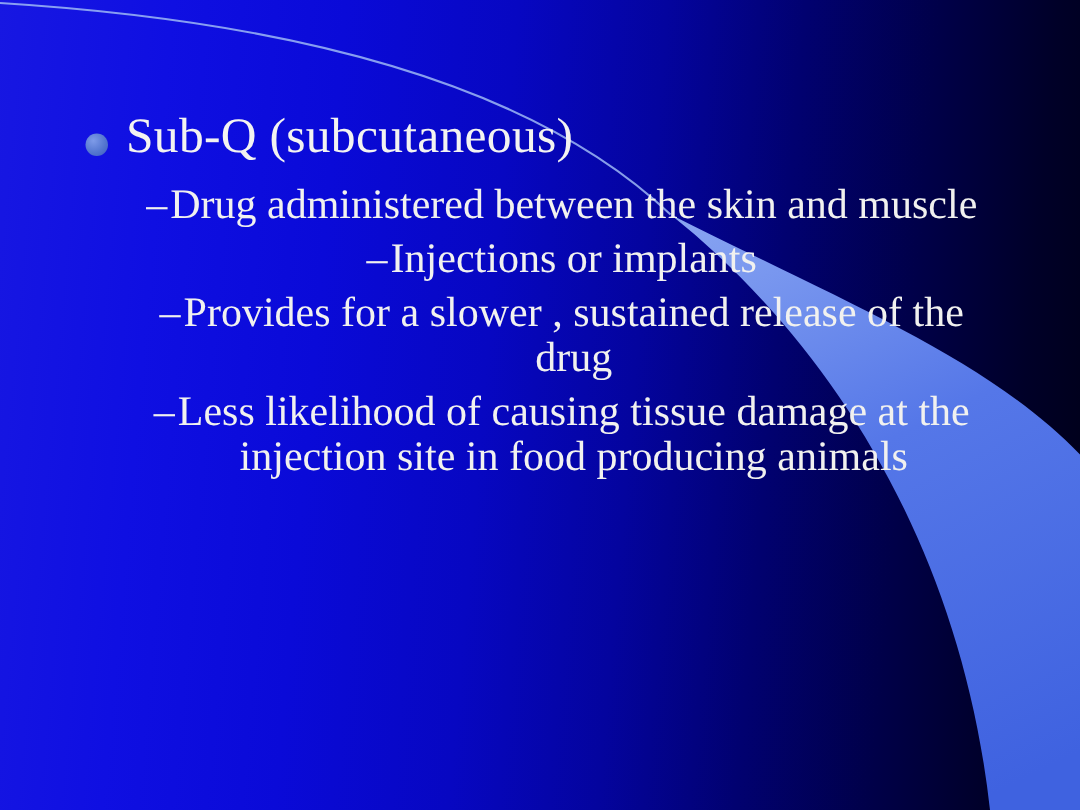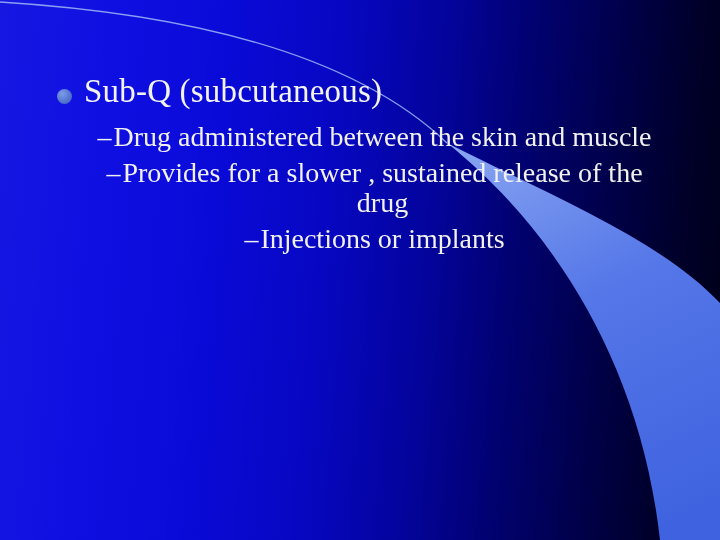--- a/index.html
+++ b/index.html
@@ -50,20 +50,23 @@
   <div class="title-row">
     <span class="title-bullet"></span>
     <span class="title-text">Sub-Q (subcutaneous)</span>
   </div>
 
   <div class="bullets">
     <div class="b">
       <span class="dash">–</span><span>Drug administered between the skin and muscle</span>
     </div>
     <div class="b">
+      <span class="dash">–</span><span>Injections or implants</span>
+    </div>
+    <div class="b">
       <span class="dash">–</span><span>Provides for a slower , sustained release of the drug</span>
     </div>
     <div class="b">
-      <span class="dash">–</span><span>Injections or implants</span>
+      <span class="dash">–</span><span>Less likelihood of causing tissue damage at the injection site in food producing animals</span>
     </div>
   </div>
 
 </div>
 
 </body></html>

